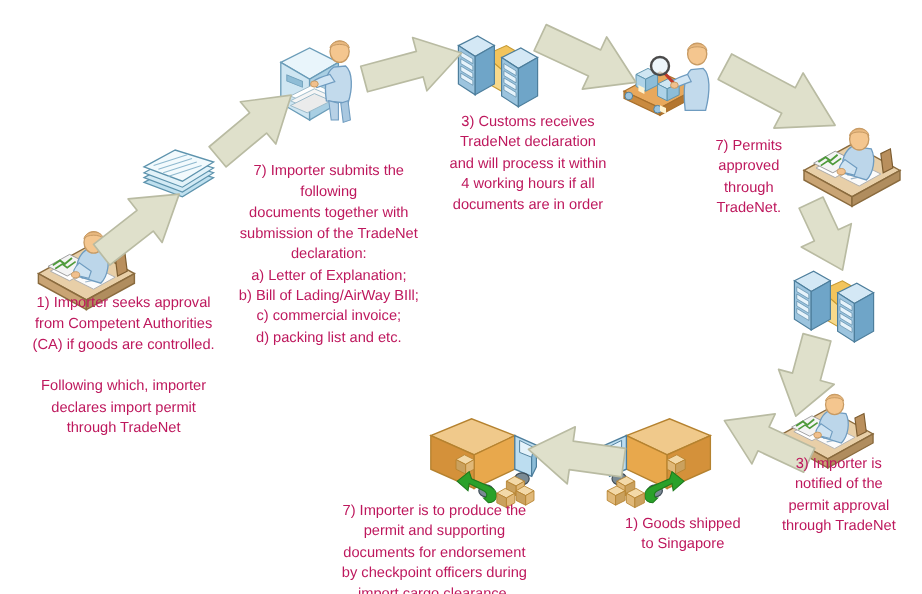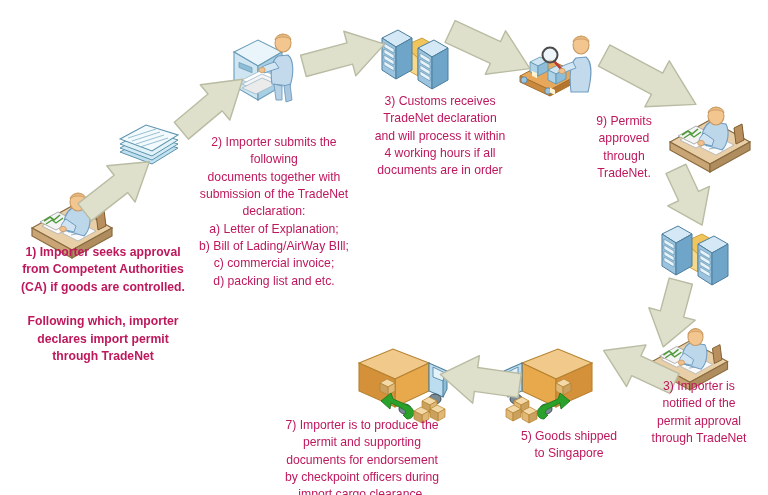--- a/index.html
+++ b/index.html
@@ -368,54 +368,54 @@
   </div>
 
   <div class="arrow" style="left:438px; top:350px;">
     <svg width="84" height="60" viewBox="0 0 84 60">
       <g transform="rotate(188 42 30)">
         <polygon points="2,18 46,18 46,6 82,30 46,54 46,42 2,42" fill="#dfe0cb" stroke="#b9bba2" stroke-width="1.4" stroke-linejoin="round"></polygon>
       </g>
     </svg>
   </div>
 
-  <div class="node-text" style="left:8px; top:244px; width:190px;font-weight:bold;">1) Importer seeks approval
+  <div class="node-text" style="left:8px; top:244px; width:190px;">1) Importer seeks approval
 from Competent Authorities
 (CA) if goods are controlled.
 
 Following which, importer
 declares import permit
 through TradeNet</div>
 
-  <div class="node-text" style="left:186px; top:134px; width:176px;">2) Importer submits the following
+  <div class="node-text" style="left:186px; top:134px; width:176px;">7) Importer submits the following
 documents together with
 submission of the TradeNet
 declaration:
 a) Letter of Explanation;
 b) Bill of Lading/AirWay BIll;
 c) commercial invoice;
 d) packing list and etc.</div>
 
   <div class="node-text" style="left:358px; top:93px; width:164px;">3) Customs receives
 TradeNet declaration
 and will process it within
 4 working hours if all
 documents are in order</div>
 
-  <div class="node-text" style="left:580px; top:113px; width:88px;">9) Permits
+  <div class="node-text" style="left:580px; top:113px; width:88px;">7) Permits
 approved
 through
 TradeNet.</div>
 
   <div class="node-text" style="left:638px; top:378px; width:122px;">3) Importer is
 notified of the
 permit approval
 through TradeNet</div>
 
-  <div class="node-text" style="left:506px; top:428px; width:126px;">5) Goods shipped
+  <div class="node-text" style="left:506px; top:428px; width:126px;">1) Goods shipped
 to Singapore</div>
 
   <div class="node-text" style="left:248px; top:417px; width:228px;">7) Importer is to produce the
 permit and supporting
 documents for endorsement
 by checkpoint officers during
 import cargo clearance.</div>
 
 </div>
 

